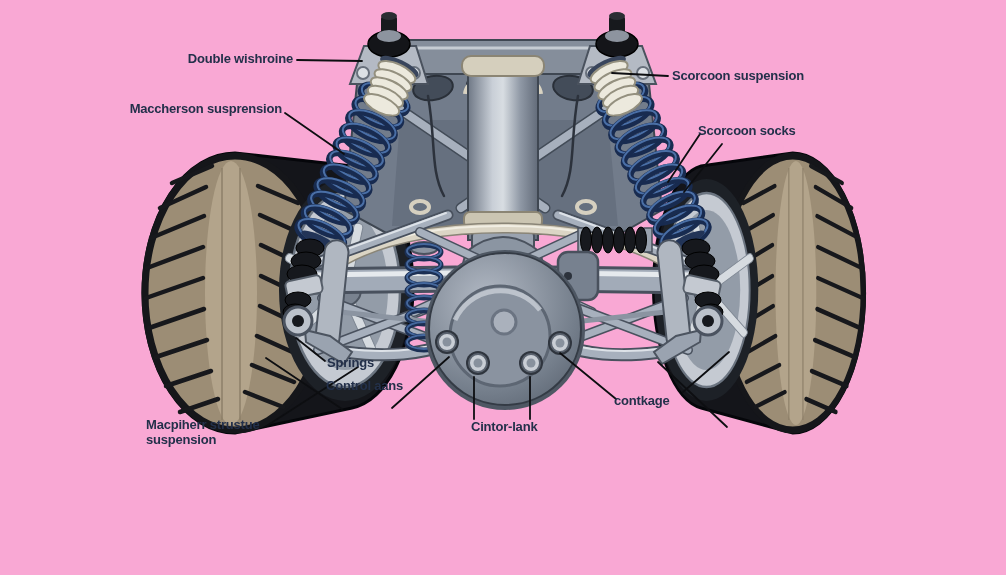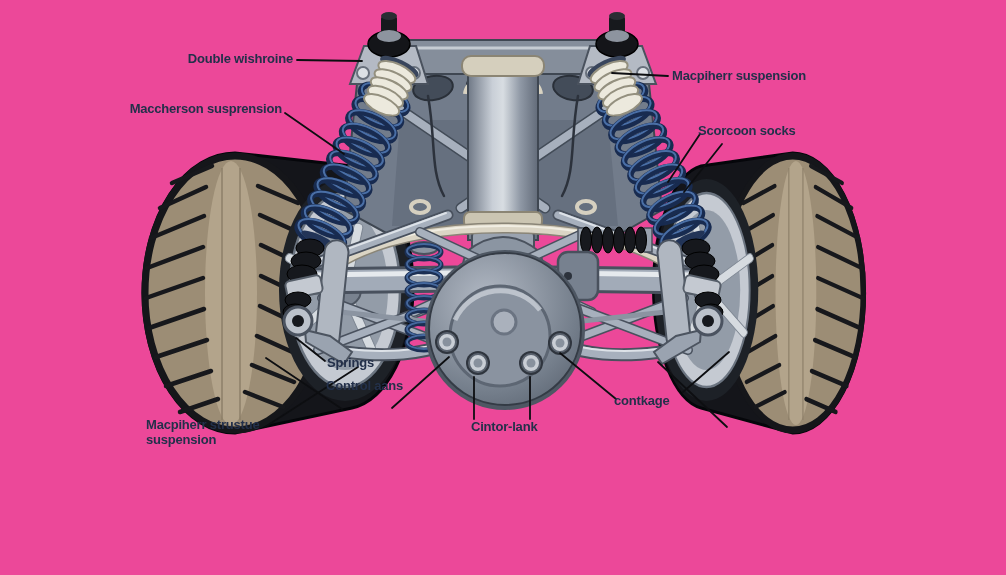--- a/index.html
+++ b/index.html
@@ -1,16 +1,16 @@
 <!DOCTYPE html>
 <html><head>
 <meta charset="utf-8">
 <style>
   html,body{margin:0;padding:0;background:#ffffff;}
-  .stage{position:relative;width:1006px;height:575px;background:#ec4899;overflow:hidden;
+  .stage{position:relative;width:1006px;height:575px;background:#f9a8d4;overflow:hidden;
          font-family:"Liberation Sans",sans-serif;}
   .stage svg{position:absolute;left:0;top:0;}
   .lbl{position:absolute;font-weight:600;font-size:13px;line-height:15px;
        color:#23304a;letter-spacing:-0.2px;white-space:nowrap;}
   .lbl.multiline{white-space:normal;text-align:left;}
   #lbl-double-wishbone{right:713px;top:51px;}
   #lbl-macpherson-left{right:724px;top:101px;}
   #lbl-macpherson-right{left:672px;top:68px;}
   #lbl-shock-absorbers{left:698px;top:123px;}
   #lbl-springs{left:327px;top:355px;}
@@ -278,21 +278,21 @@
     <line x1="474" y1="377" x2="474" y2="419"></line>
     <line x1="530" y1="377" x2="530" y2="419"></line>
     <line x1="560" y1="353" x2="616" y2="399"></line>
     <line x1="683" y1="392" x2="729" y2="352"></line>
     <line x1="658" y1="362" x2="727" y2="427"></line>
   </g>
 </svg>
 
 <div class="lbl" id="lbl-double-wishbone">Double wishroine</div>
 <div class="lbl" id="lbl-macpherson-left">Maccherson susprension</div>
-<div class="lbl" id="lbl-macpherson-right">Macpiherr suspension</div>
+<div class="lbl" id="lbl-macpherson-right">Scorcoon suspension</div>
 <div class="lbl" id="lbl-shock-absorbers">Scorcoon socks</div>
 <div class="lbl" id="lbl-springs">Springs</div>
 <div class="lbl" id="lbl-control-arms">Control aans</div>
 <div class="lbl" id="lbl-center-link">Cintor-lank</div>
 <div class="lbl" id="lbl-linkage">contkage</div>
 <div class="lbl multiline" id="lbl-macpherson-strut">
   <div>Macpiherr strustue</div>
   <div>suspension</div>
 </div>
 

